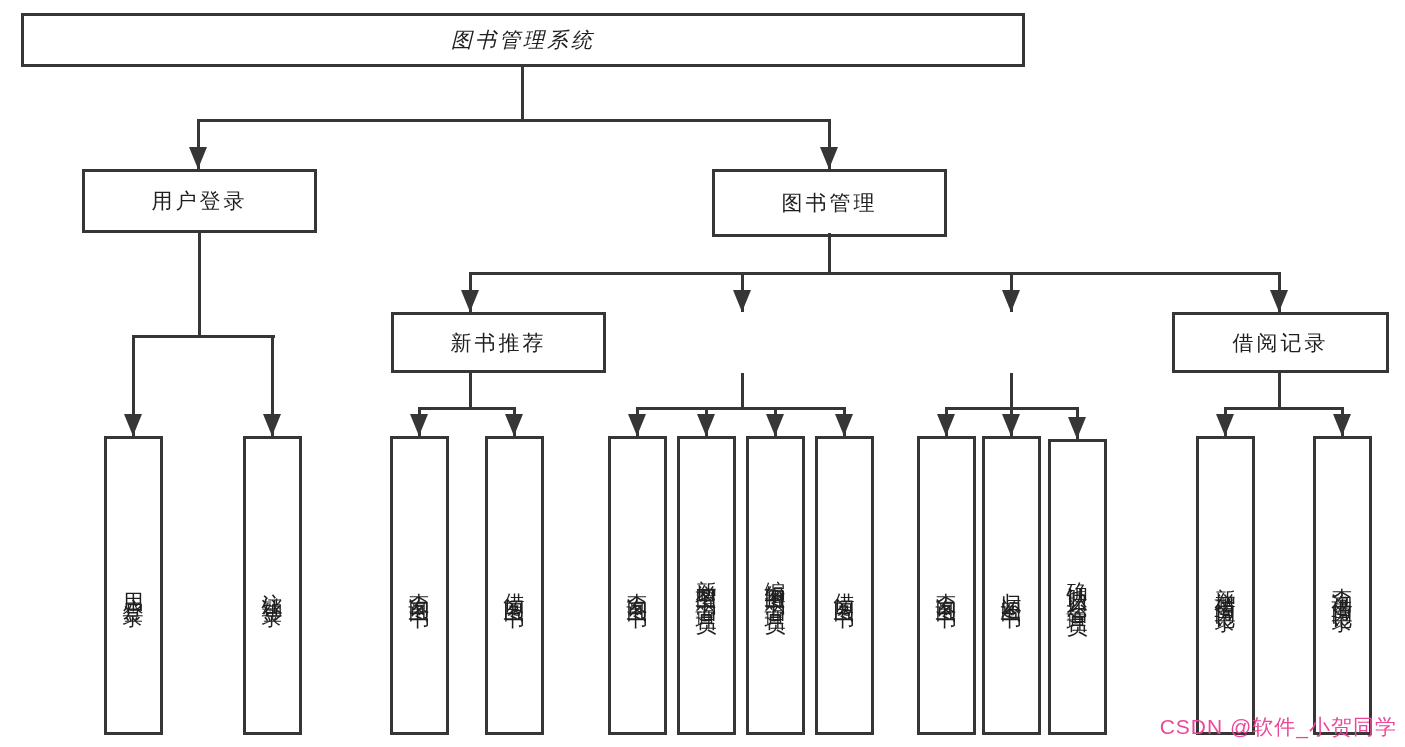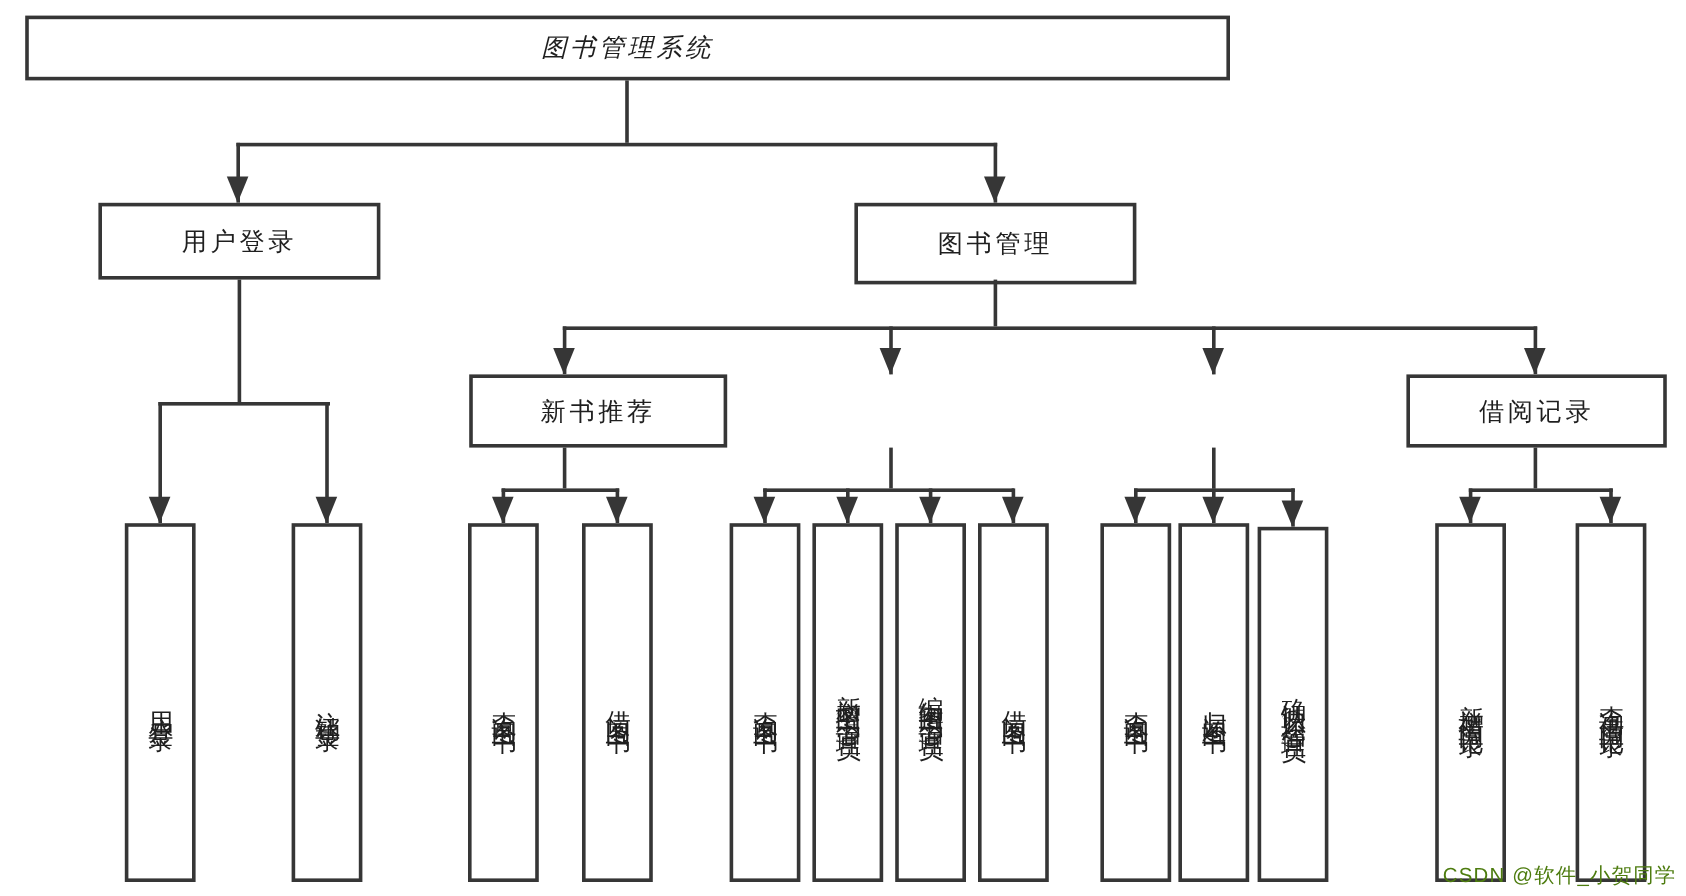--- a/index.html
+++ b/index.html
@@ -44,23 +44,23 @@
     position: absolute;
     width: 0; height: 0;
     border-left: 9px solid transparent;
     border-right: 9px solid transparent;
     border-top: 22px solid #363636;
   }
   .watermark {
     position: absolute;
     right: 8px;
     bottom: 6px;
-    font-size: 17px;
+    font-size: 21px;
     letter-spacing: 1px;
-    color: #4d7c0f;
+    color: #ec4899;
     white-space: nowrap;
     text-align: center;
   }
 </style>
 </head>
 <body>
 
 <div class="canvas">
 
   <div class="box" style="left:21px; top:13px; width:1004px; height:54px;font-style:italic;">

